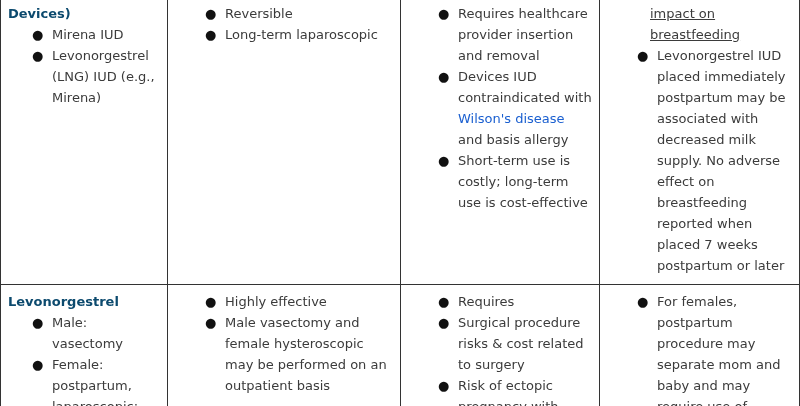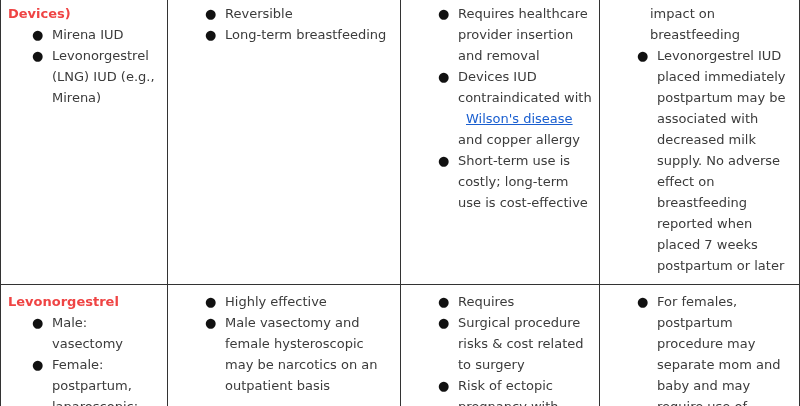--- a/index.html
+++ b/index.html
@@ -3,27 +3,27 @@
 <meta charset="utf-8">
 <style>
   html, body { margin:0; padding:0; background:#ffffff; }
   body { width:800px; height:406px; overflow:hidden; position:relative;
          font-family:"DejaVu Sans", sans-serif; color:#3b3b3b; }
   table.doc { position:absolute; left:0; top:-4px; border-collapse:collapse;
               table-layout:fixed; width:799px; }
   table.doc td { border:1px solid #333333; vertical-align:top; padding:6px 6px 8px 7px;
                  font-size:13px; line-height:21px; }
   col.c1 { width:167px; } col.c2 { width:233px; } col.c3 { width:199px; } col.c4 { width:200px; }
-  .heading { font-weight:bold; color:#ef4444; }
+  .heading { font-weight:bold; color:#0c4a6e; }
   ul { margin:0; padding:0 0 0 44px; list-style:none; }
   ul.col-list { padding-left:50px; }
   li { position:relative; }
   li .bullet { position:absolute; left:-20px; top:0; font-size:13px; color:#111111; }
-  .link { color:#1a5fd0; text-decoration:underline; cursor:pointer;margin-left:8px; }
-  .continuation { padding-left:43px; }
+  .link { color:#1a5fd0; cursor:pointer; }
+  .continuation { padding-left:43px;text-decoration:underline; }
   tr.row1 td { height:229px; }
   tr.row2 td { height:145px; }
 </style>
 </head>
 <body>
 
 <table class="doc">
   <colgroup>
       <col class="c1">
       <col class="c2">
@@ -35,27 +35,27 @@
     <td>
       <div class="heading">Devices)</div>
       <ul>
         <li><span class="bullet">●</span><span>Mirena IUD</span></li>
         <li><span class="bullet">●</span><span>Levonorgestrel (LNG) IUD (e.g., Mirena)</span></li>
       </ul>
     </td>
     <td>
       <ul class="col-list">
         <li><span class="bullet">●</span><span>Reversible</span></li>
-        <li><span class="bullet">●</span><span>Long-term breastfeeding</span></li>
+        <li><span class="bullet">●</span><span>Long-term laparoscopic</span></li>
       </ul>
     </td>
     <td>
       <ul class="col-list">
         <li><span class="bullet">●</span><span>Requires healthcare provider insertion and removal</span></li>
-        <li><span class="bullet">●</span><span>Devices IUD contraindicated with </span><span class="link">Wilson's disease</span><span> and copper allergy</span></li>
+        <li><span class="bullet">●</span><span>Devices IUD contraindicated with </span><span class="link">Wilson's disease</span><span> and basis allergy</span></li>
         <li><span class="bullet">●</span><span>Short-term use is costly; long-term use is cost-effective</span></li>
       </ul>
     </td>
     <td>
       <div class="continuation">impact on breastfeeding</div>
       <ul class="col-list">
         <li><span class="bullet">●</span><span>Levonorgestrel IUD placed immediately postpartum may be associated with decreased milk supply. No adverse effect on breastfeeding reported when placed 7 weeks postpartum or later</span></li>
       </ul>
     </td>
   </tr>
@@ -63,21 +63,21 @@
     <td>
       <div class="heading">Levonorgestrel</div>
       <ul>
         <li><span class="bullet">●</span><span>Male: vasectomy</span></li>
         <li><span class="bullet">●</span><span>Female: postpartum, laparoscopic; hysteroscopic</span></li>
       </ul>
     </td>
     <td>
       <ul class="col-list">
         <li><span class="bullet">●</span><span>Highly effective</span></li>
-        <li><span class="bullet">●</span><span>Male vasectomy and female hysteroscopic may be narcotics on an outpatient basis</span></li>
+        <li><span class="bullet">●</span><span>Male vasectomy and female hysteroscopic may be performed on an outpatient basis</span></li>
       </ul>
     </td>
     <td>
       <ul class="col-list">
         <li><span class="bullet">●</span><span>Requires</span></li>
         <li><span class="bullet">●</span><span>Surgical procedure risks &amp; cost related to surgery</span></li>
         <li><span class="bullet">●</span><span>Risk of ectopic pregnancy with female procedures</span></li>
       </ul>
     </td>
     <td>

